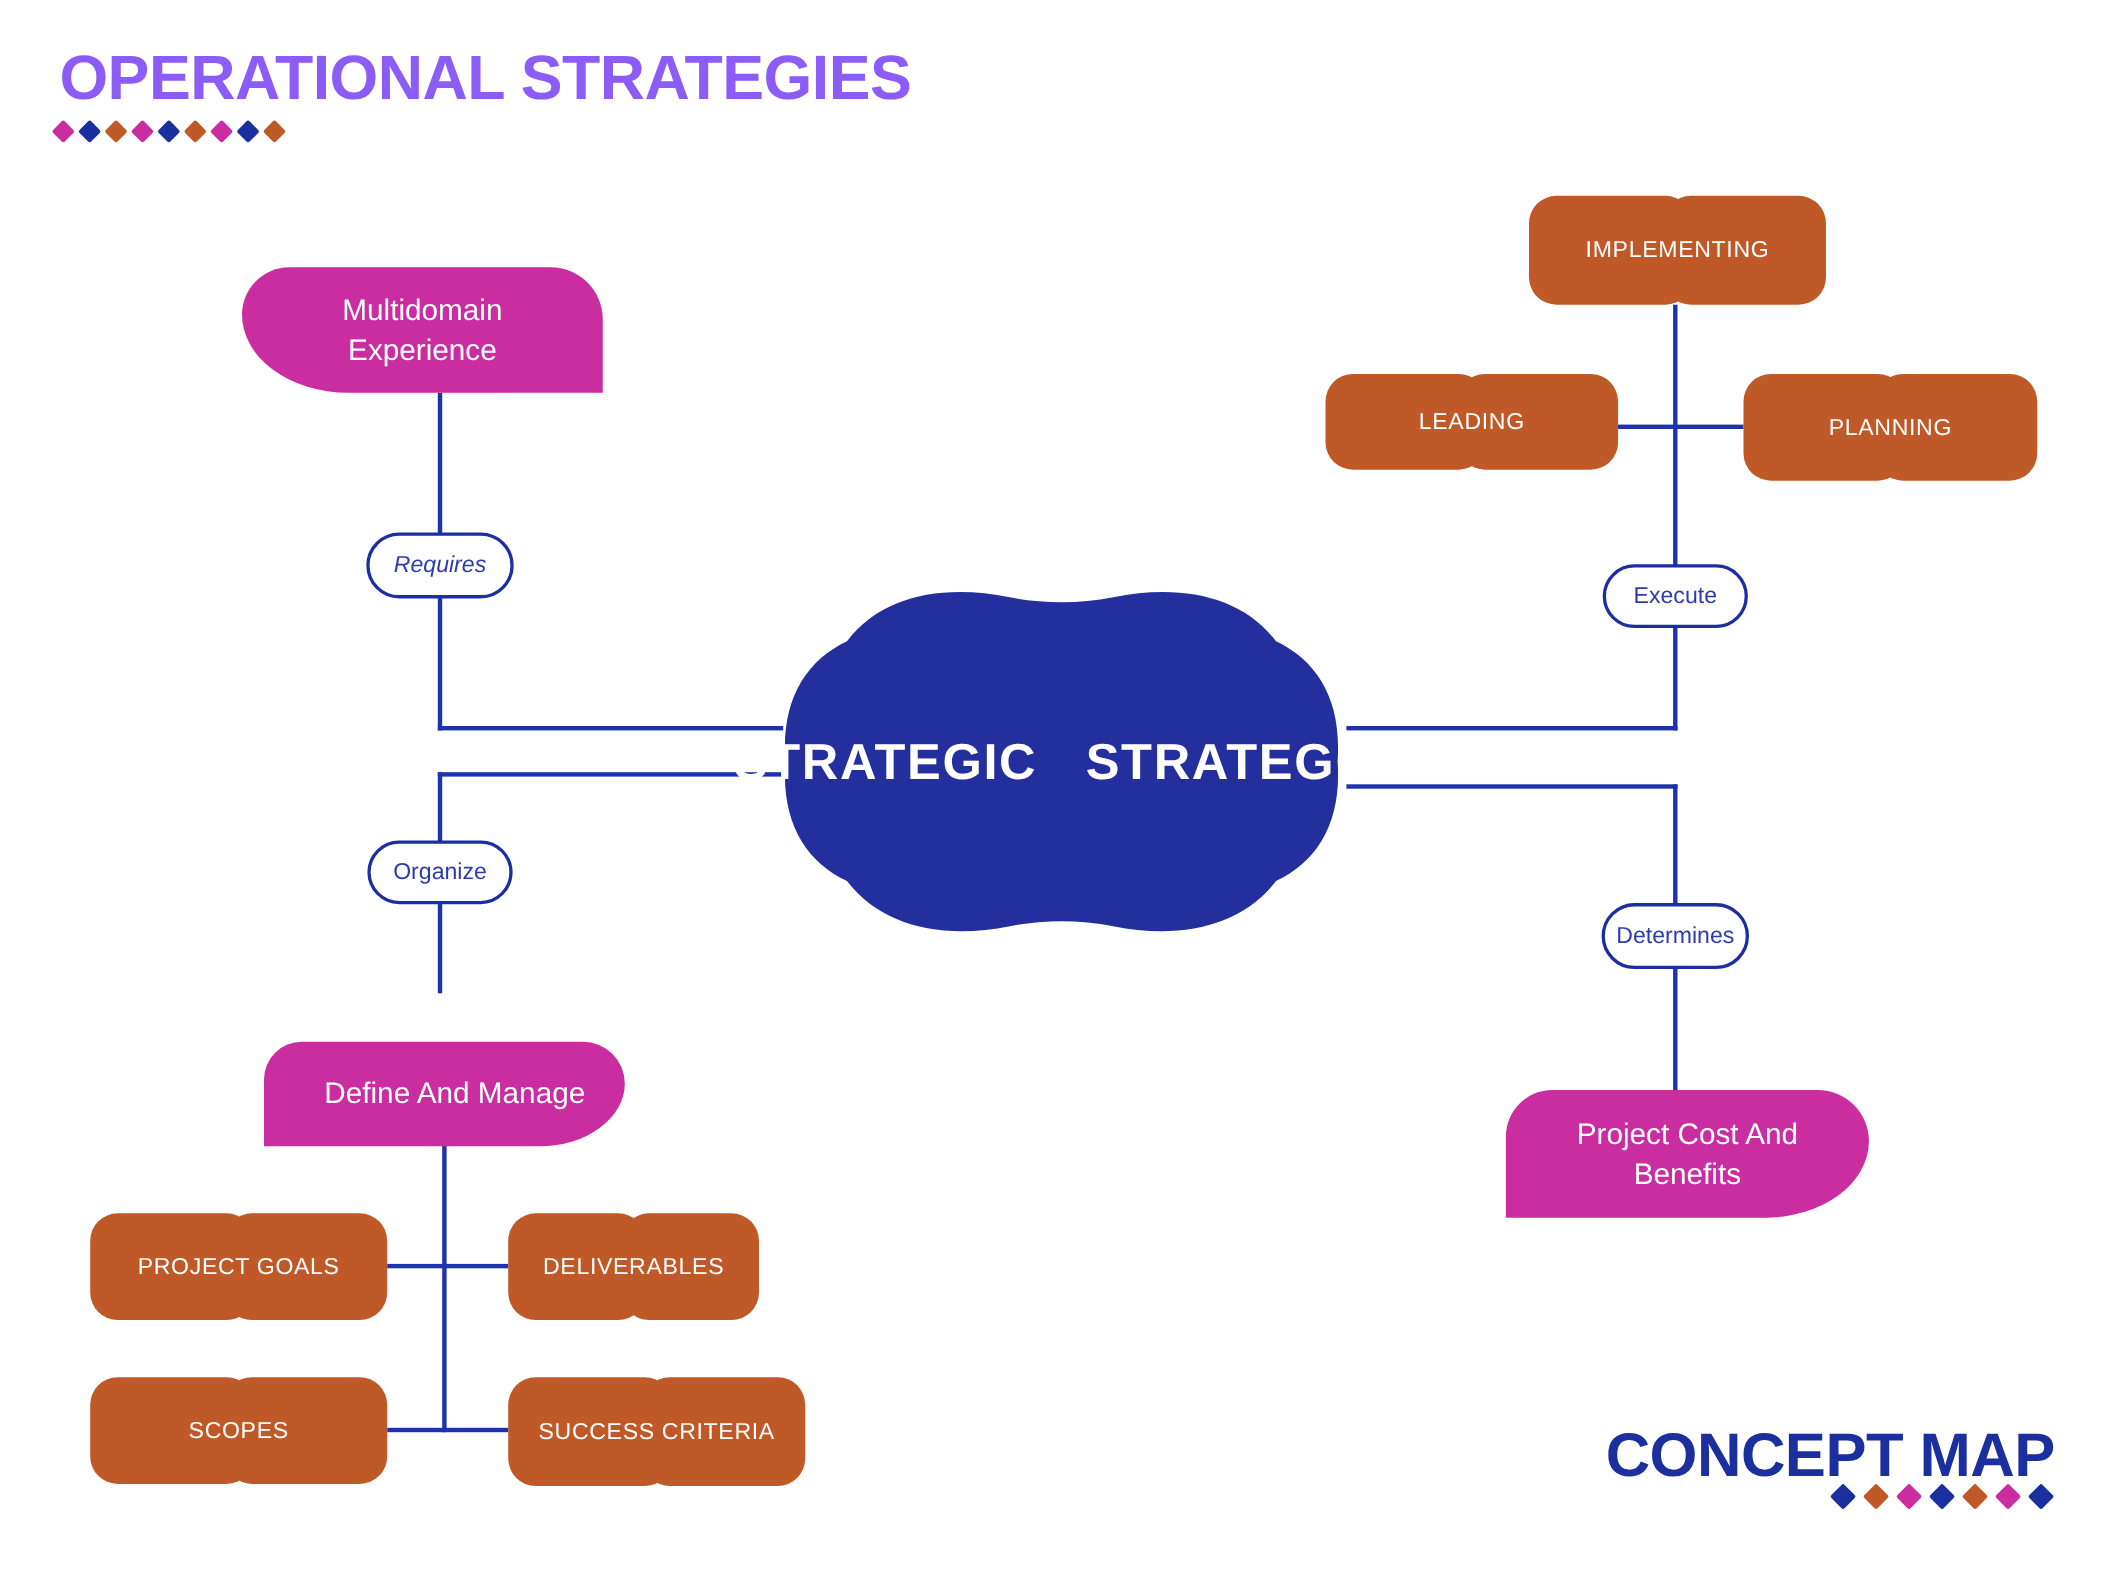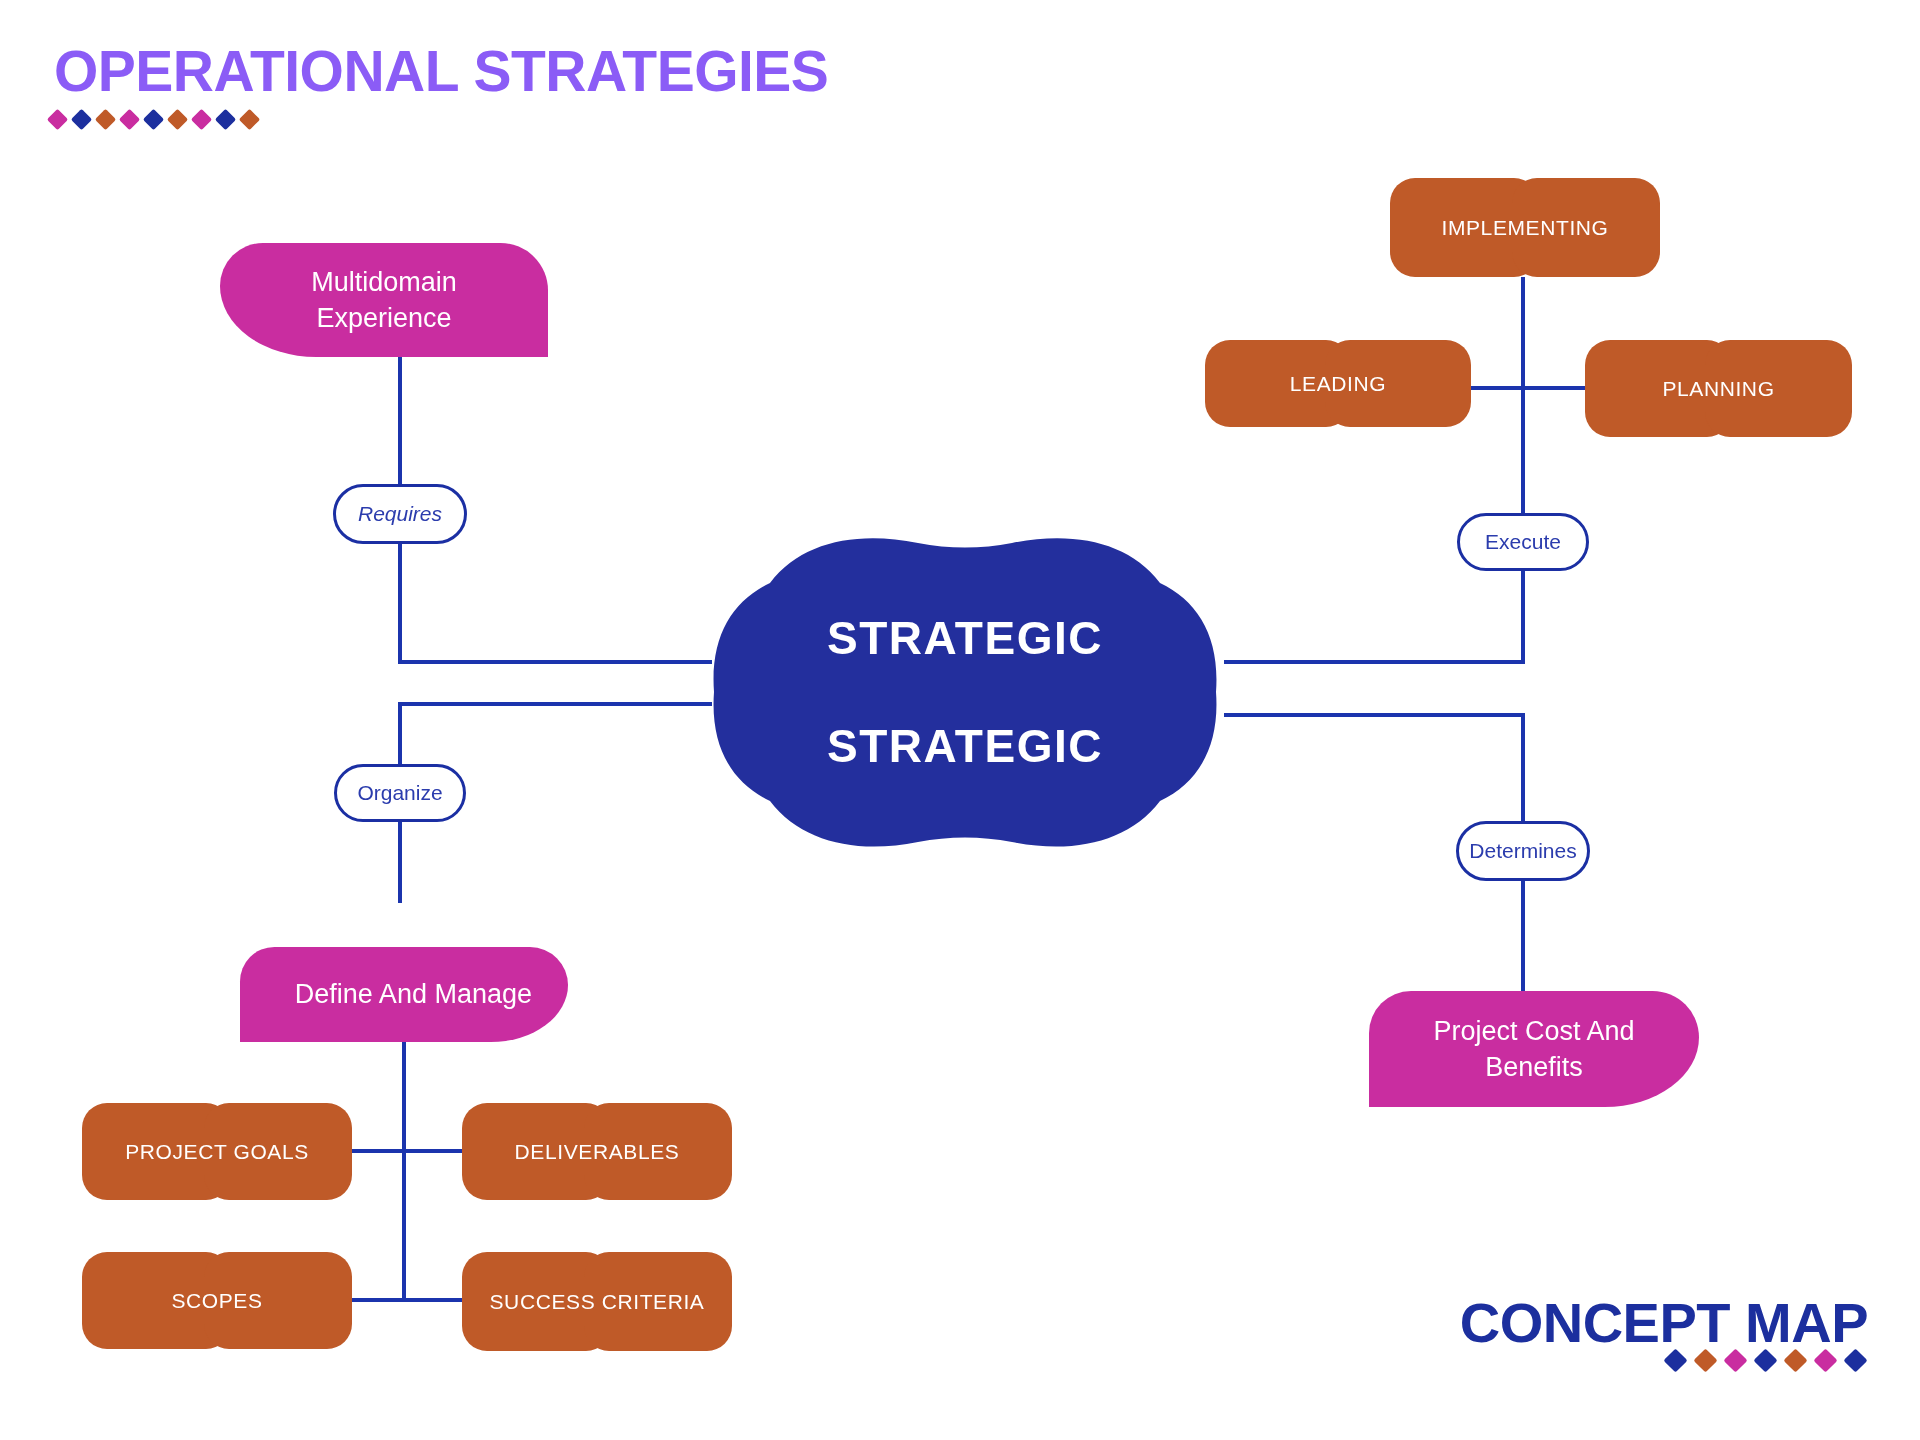--- a/index.html
+++ b/index.html
@@ -28,21 +28,21 @@
   .diamond.blue    { background:#1C2F9E; }
   .diamond.orange  { background:#BF5A28; }
 
   
   .edge { position:absolute; background:#1B34AD; z-index:1; }
 
   
   .center-node { position:absolute; left:690px; top:525px; width:550px; height:335px; z-index:2; }
   .center-node svg { position:absolute; inset:0; width:100%; height:100%; }
   .center-text {
-    position:absolute; inset:0; display:flex; flex-direction:column;
+    position:absolute; inset:0; display:flex; flex-direction:row;
     align-items:center; justify-content:center;
     color:#ffffff; font-size:46px; font-weight:800;
     letter-spacing:1.5px; line-height:1.38; text-align:center;gap:44px;
   }
 
   
   .pnode {
     position:absolute; z-index:2; background:#C92DA0;
     display:flex; align-items:center; justify-content:center;
     color:#ffffff; font-size:27px; font-weight:500; line-height:1.35;
@@ -146,21 +146,21 @@
   <div class="obox" style="left:1585px; top:340px; width:267px; height:97px;">
     <span class="lobe l"></span>
     <span class="lobe r"></span>
     <span class="lbl">PLANNING</span>
   </div>
   <div class="obox" style="left:82px; top:1103px; width:270px; height:97px;">
     <span class="lobe l"></span>
     <span class="lobe r"></span>
     <span class="lbl">PROJECT GOALS</span>
   </div>
-  <div class="obox" style="left:462px; top:1103px; width:270px; height:97px;">
+  <div class="obox" style="left:462px; top:1103px; width:228px; height:97px;">
     <span class="lobe l"></span>
     <span class="lobe r"></span>
     <span class="lbl">DELIVERABLES</span>
   </div>
   <div class="obox" style="left:82px; top:1252px; width:270px; height:97px;">
     <span class="lobe l"></span>
     <span class="lobe r"></span>
     <span class="lbl">SCOPES</span>
   </div>
   <div class="obox" style="left:462px; top:1252px; width:270px; height:99px;">

